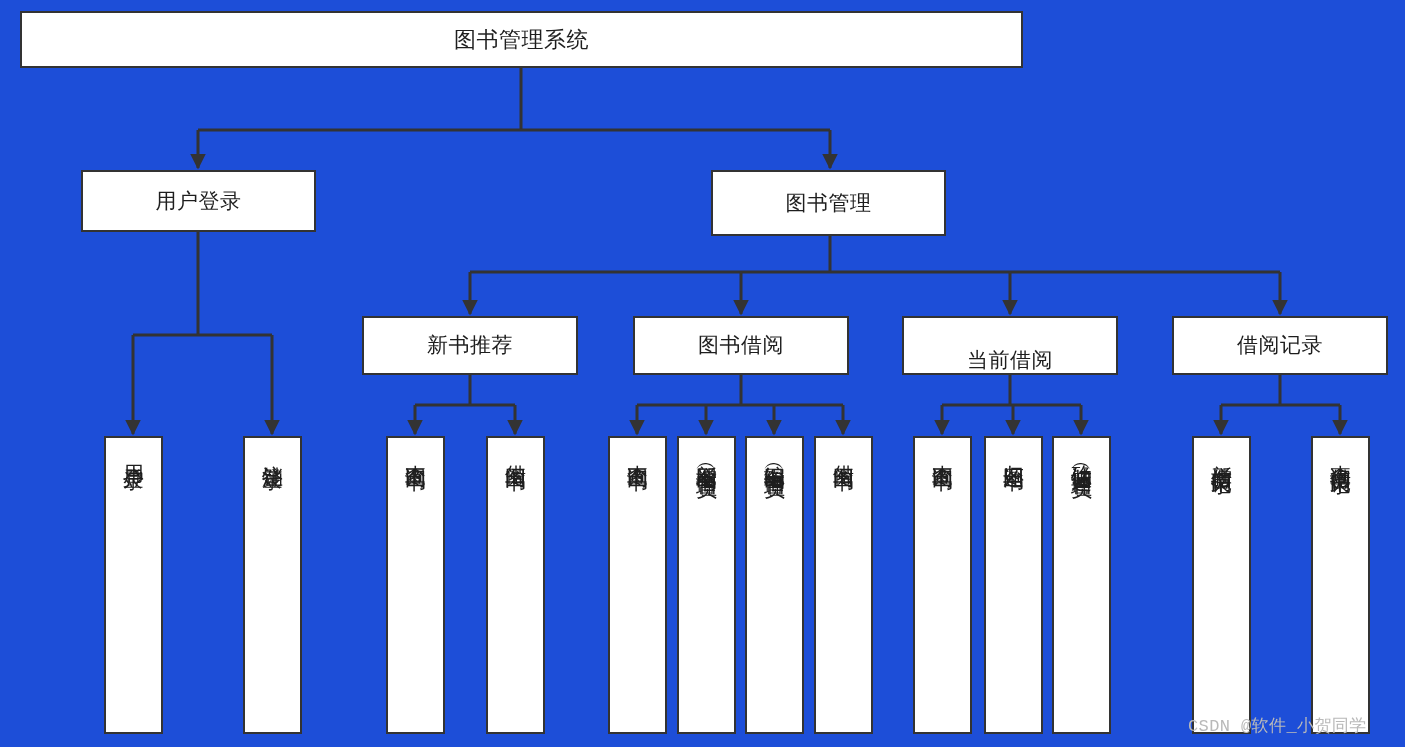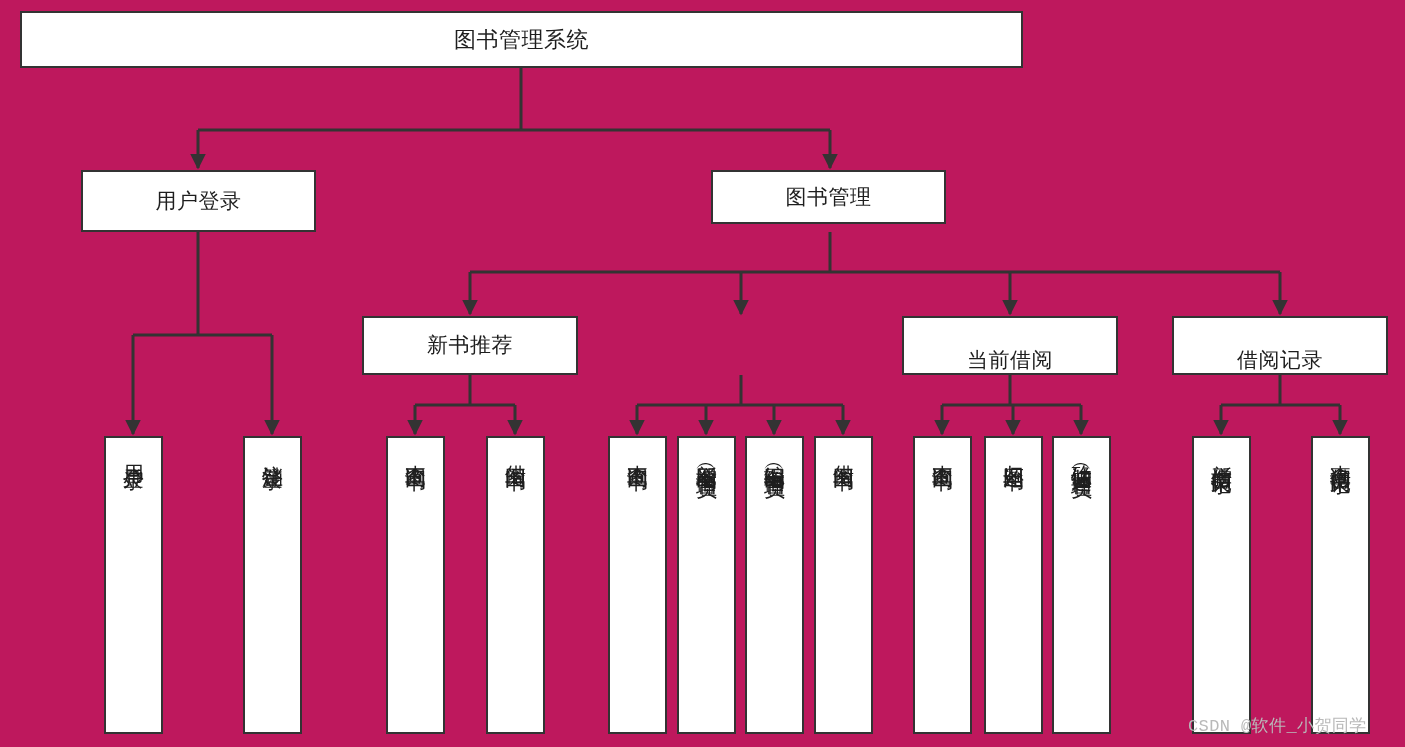--- a/index.html
+++ b/index.html
@@ -9,21 +9,21 @@
     background: #ffffff;
   }
   body {
     font-family: "Liberation Sans", "DejaVu Sans", sans-serif;
     color: #1a1a1a;
   }
   #canvas {
     position: relative;
     width: 1405px;
     height: 747px;
-    background: #be185d;
+    background: #1d4ed8;
     overflow: hidden;
   }
   #edges {
     position: absolute;
     left: 0;
     top: 0;
     width: 1405px;
     height: 747px;
     pointer-events: none;
   }
@@ -130,34 +130,37 @@
   </svg>
 
   <div class="node root" style="left:20px;top:11px;width:1003px;height:57px;">
     <span class="node-label">图书管理系统</span>
   </div>
 
   <div class="node" style="left:81px;top:170px;width:235px;height:62px;">
     <span class="node-label">用户登录</span>
   </div>
 
-  <div class="node" style="left:711px;top:170px;width:235px;height:54px;">
+  <div class="node" style="left:711px;top:170px;width:235px;height:66px;">
     <span class="node-label">图书管理</span>
   </div>
 
   <div class="node" style="left:362px;top:316px;width:216px;height:59px;">
     <span class="node-label">新书推荐</span>
   </div>
 
+  <div class="node" style="left:633px;top:316px;width:216px;height:59px;">
+    <span class="node-label">图书借阅</span>
+  </div>
 
   <div class="node" style="left:902px;top:316px;width:216px;height:59px;align-items:flex-end;">
     <span class="node-label">当前借阅</span>
   </div>
 
-  <div class="node" style="left:1172px;top:316px;width:216px;height:59px;align-items:flex-end;">
+  <div class="node" style="left:1172px;top:316px;width:216px;height:59px;">
     <span class="node-label">借阅记录</span>
   </div>
 
   <div id="leaf-container">
       <div class="node vertical" style="left: 104px; top: 436px; width: 59px; height: 298px;">
         <span class="node-label">用户登录</span>
       </div>
       <div class="node vertical" style="left: 243px; top: 436px; width: 59px; height: 298px;">
         <span class="node-label">注销登录</span>
       </div>

